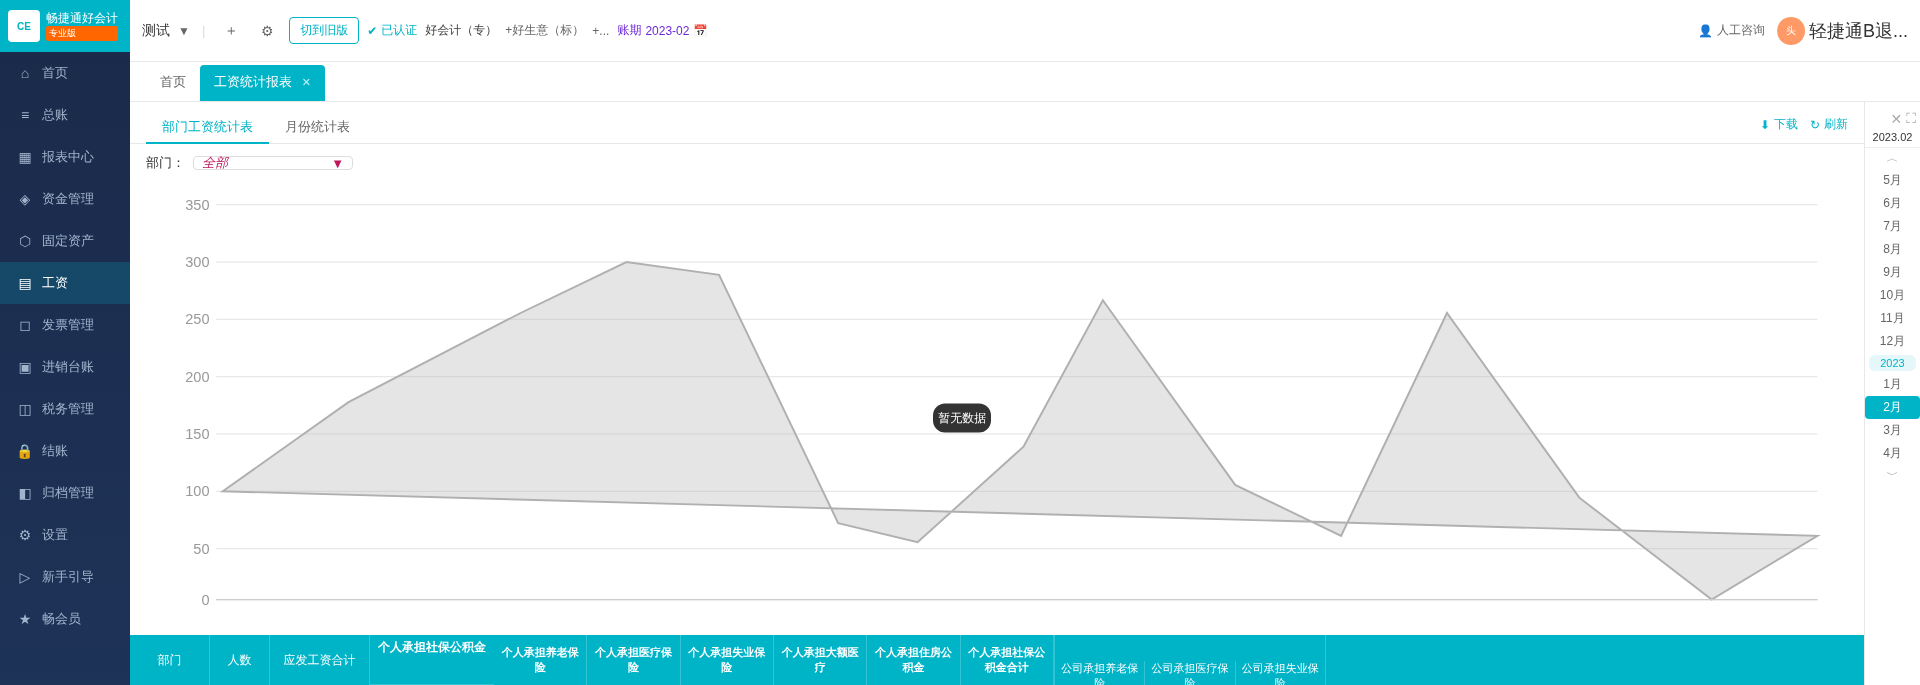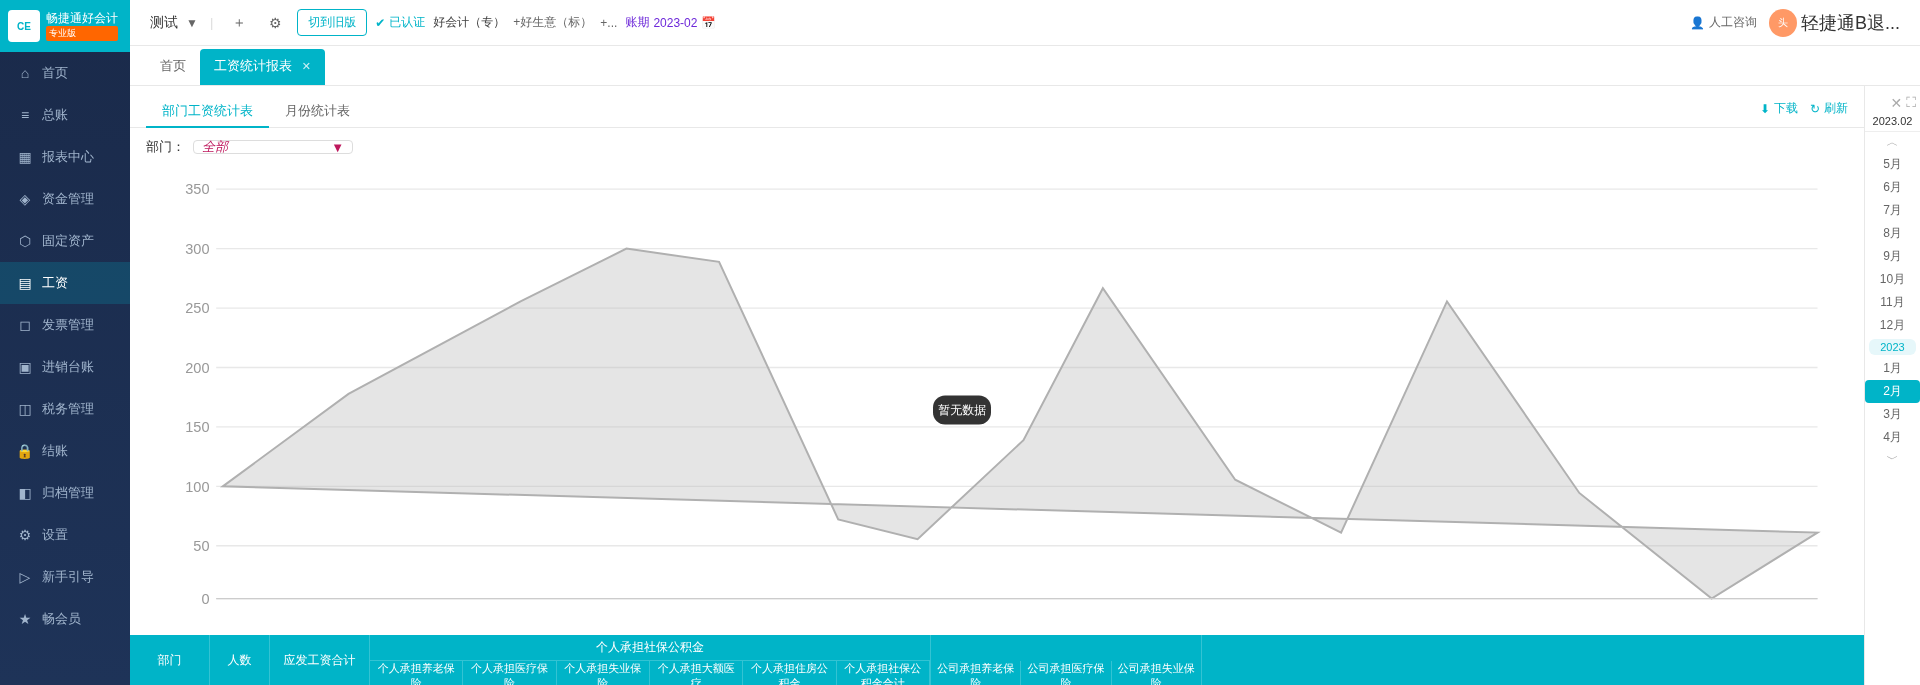--- a/index.html
+++ b/index.html
@@ -38,24 +38,24 @@
     }
     .sidebar-item.active { background: rgba(0,180,200,0.2); color: white; }
     .sidebar-item-icon { font-size: 14px; width: 18px; text-align: center; }
 
     
     .main { flex: 1; display: flex; flex-direction: column; overflow: hidden; }
 
     
     .topbar {
       background: white;
-      height: 46px;
-      display: flex;
-      align-items: center;
-      padding: 0 20px;
+      height: 62px;
+      display: flex;
+      align-items: center;
+      padding: 0 12px;
       border-bottom: 1px solid #e8e8e8;
       gap: 8px;
       flex-shrink: 0;
     }
     .topbar-title { font-size: 14px; color: #333; font-weight: 500; }
     .topbar-dropdown { color: #666; font-size: 12px; cursor: pointer; }
     .topbar-sep { color: #ddd; margin: 0 4px; }
     .topbar-icon-btn { width: 28px; height: 28px; display: flex; align-items: center; justify-content: center; border-radius: 4px; cursor: pointer; color: #666; font-size: 14px; }
     .topbar-old-btn { border: 1px solid #00b4c8; color: #00b4c8; padding: 4px 10px; border-radius: 4px; cursor: pointer; font-size: 12px; }
     .topbar-badge { display: flex; align-items: center; gap: 4px; color: #00b4c8; font-size: 12px; }
@@ -457,21 +457,21 @@
         <div class="table-col" style="width:80px;">
           <span>部门</span>
         </div>
         <div class="table-col" style="width:60px;">
           <span>人数</span>
         </div>
         <div class="table-col" style="width:100px;">
           <span>应发工资合计</span>
         </div>
 
-        <div style="display:flex;flex-direction:column;height:100%;border-right:1px solid rgba(255,255,255,0.2);">
+        <div style="display:flex;flex-direction:row;height:100%;border-right:1px solid rgba(255,255,255,0.2);font-weight:bold;">
           <div style="color:white;font-size:12px;padding:4px 8px;border-bottom:1px solid rgba(255,255,255,0.2);text-align:center;white-space:nowrap;">
             <span>个人承担社保公积金</span>
           </div>
           <div style="display:flex;flex:1;">
             <div class="table-col-group-child" style="width:90px;">
               <span>个人承担养老保险</span>
             </div>
             <div class="table-col-group-child" style="width:90px;">
               <span>个人承担医疗保险</span>
             </div>

